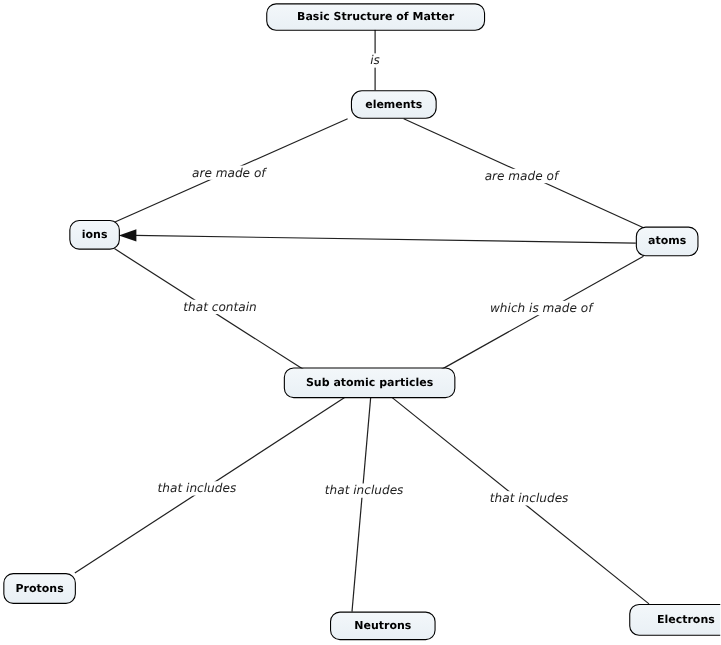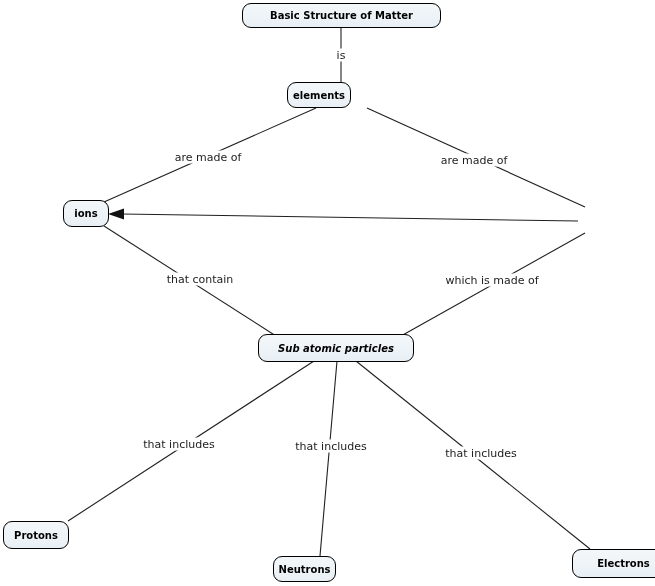--- a/index.html
+++ b/index.html
@@ -44,20 +44,21 @@
   }
   .edge-label {
     position: absolute;
     transform: translate(-50%, -50%);
     background: #ffffff;
     color: #1c1c1c;
     font-size: 11px;
     line-height: 13px;
     white-space: nowrap;
     padding: 0 2px;
+    font-style: italic;
   }
 </style>
 </head>
 <body>
 
 <div class="canvas">
 
   <svg class="edges" viewBox="0 0 655 586" xmlns="http://www.w3.org/2000/svg">
     <line x1="341" y1="27" x2="341" y2="82"></line>
     <line x1="316" y1="108" x2="104" y2="202"></line>
@@ -66,30 +67,31 @@
     <polygon points="108,214 124,208.5 124,219.5" fill="#111111"></polygon>
     <line x1="104" y1="226" x2="276" y2="336"></line>
     <line x1="585" y1="233" x2="401" y2="336"></line>
     <line x1="314" y1="361" x2="68" y2="521"></line>
     <line x1="337" y1="361" x2="320" y2="556"></line>
     <line x1="356" y1="361" x2="590" y2="549"></line>
   </svg>
 
   <div class="node" style="left:242px; top:3px;   width:199px; height:25px;">Basic Structure of Matter</div>
 
-  <div class="node" style="left:287px; top:82px;  width:64px;  height:26px;">elements</div>
+  <div class="node" style="left:319px; top:82px;  width:78px;  height:26px;border-radius:10px;">elements</div>
 
   <div class="node" style="left:63px;  top:200px; width:46px;  height:27px;">ions</div>
 
+  <div class="node" style="left:578px; top:206px; width:57px;  height:27px;">atoms</div>
 
-  <div class="node" style="left:258px; top:334px; width:156px; height:28px;font-style:italic;">Sub atomic particles</div>
+  <div class="node" style="left:258px; top:334px; width:156px; height:28px;">Sub atomic particles</div>
 
   <div class="node" style="left:3px;   top:521px; width:66px;  height:28px;">Protons</div>
 
-  <div class="node" style="left:273px; top:556px; width:63px;  height:26px;">Neutrons</div>
+  <div class="node" style="left:300px; top:556px; width:96px;  height:26px;">Neutrons</div>
 
   <div class="node" style="left:572px; top:549px; width:103px;  height:29px;">Electrons</div>
 
   <span class="edge-label" style="left:341px; top:55px;">is</span>
 
   <span class="edge-label" style="left:208px; top:157px;">are made of</span>
 
   <span class="edge-label" style="left:474px; top:160px;">are made of</span>
 
 

